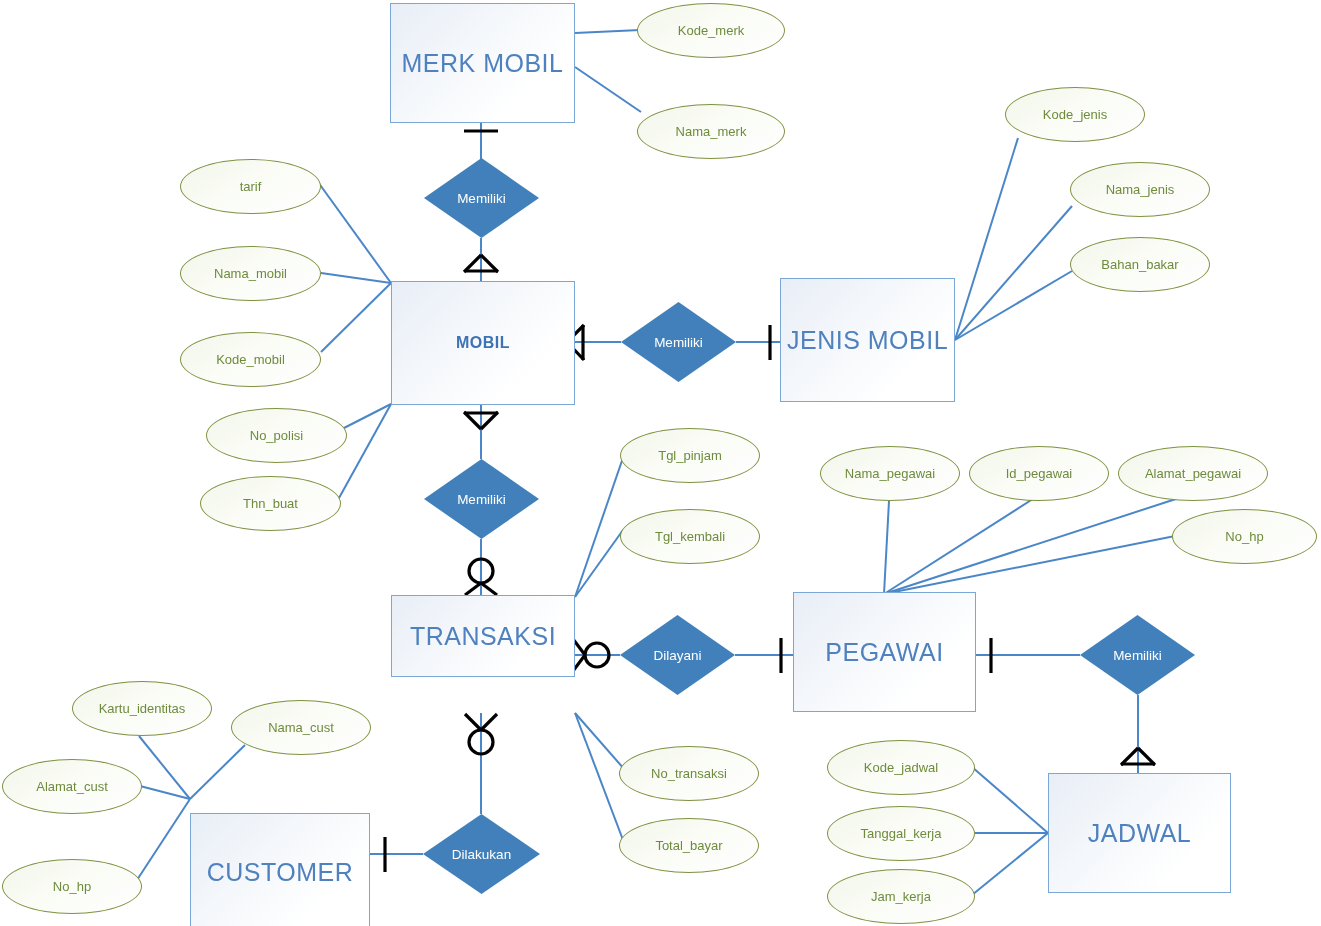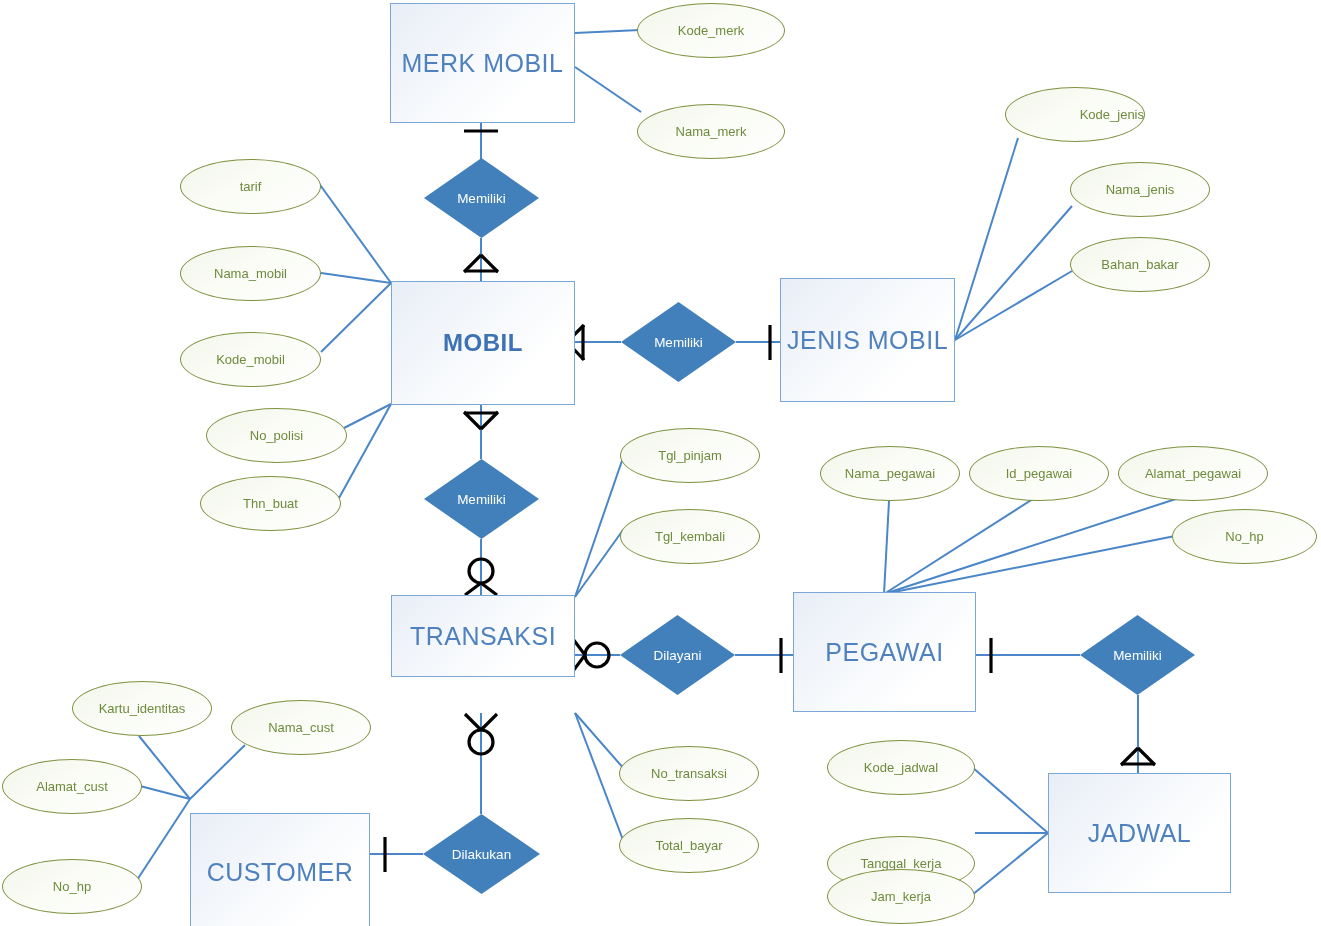--- a/index.html
+++ b/index.html
@@ -37,21 +37,21 @@
   .entity-label {
     color: #4E81BD;
     font-size: 25px;
     letter-spacing: 0.5px;
     white-space: nowrap;
     font-weight: 400;
   }
   .entity-label.strong {
     font-weight: bold;
     color: #3D72B4;
-    font-size: 24px;
+    font-size: 16px;
   }
   .rel-diamond {
     position: absolute;
     display: flex;
     align-items: center;
     justify-content: center;
     z-index: 4;
   }
   .rel-diamond .shape {
     position: absolute;
@@ -267,21 +267,21 @@
   </div>
 
   <div class="attr-ellipse" style="left:206px;top:408px;width:141px;height:55px;">
     <span class="attr-label">No_polisi</span>
   </div>
 
   <div class="attr-ellipse" style="left:200px;top:476px;width:141px;height:55px;">
     <span class="attr-label">Thn_buat</span>
   </div>
 
-  <div class="attr-ellipse" style="left:1005px;top:87px;width:140px;height:55px;justify-content:flex-end;">
+  <div class="attr-ellipse" style="left:1005px;top:87px;width:140px;height:55px;">
     <span class="attr-label">Kode_jenis</span>
   </div>
 
   <div class="attr-ellipse" style="left:1070px;top:162px;width:140px;height:55px;">
     <span class="attr-label">Nama_jenis</span>
   </div>
 
   <div class="attr-ellipse" style="left:1070px;top:237px;width:140px;height:55px;">
     <span class="attr-label">Bahan_bakar</span>
   </div>
@@ -331,21 +331,21 @@
   </div>
 
   <div class="attr-ellipse" style="left:2px;top:859px;width:140px;height:55px;">
     <span class="attr-label">No_hp</span>
   </div>
 
   <div class="attr-ellipse" style="left:827px;top:740px;width:148px;height:55px;">
     <span class="attr-label">Kode_jadwal</span>
   </div>
 
-  <div class="attr-ellipse" style="left:827px;top:836px;width:148px;height:55px;">
+  <div class="attr-ellipse" style="left:827px;top:806px;width:148px;height:55px;">
     <span class="attr-label">Tanggal_kerja</span>
   </div>
 
   <div class="attr-ellipse" style="left:827px;top:869px;width:148px;height:55px;">
     <span class="attr-label">Jam_kerja</span>
   </div>
 
 </div>
 
 </body></html>

